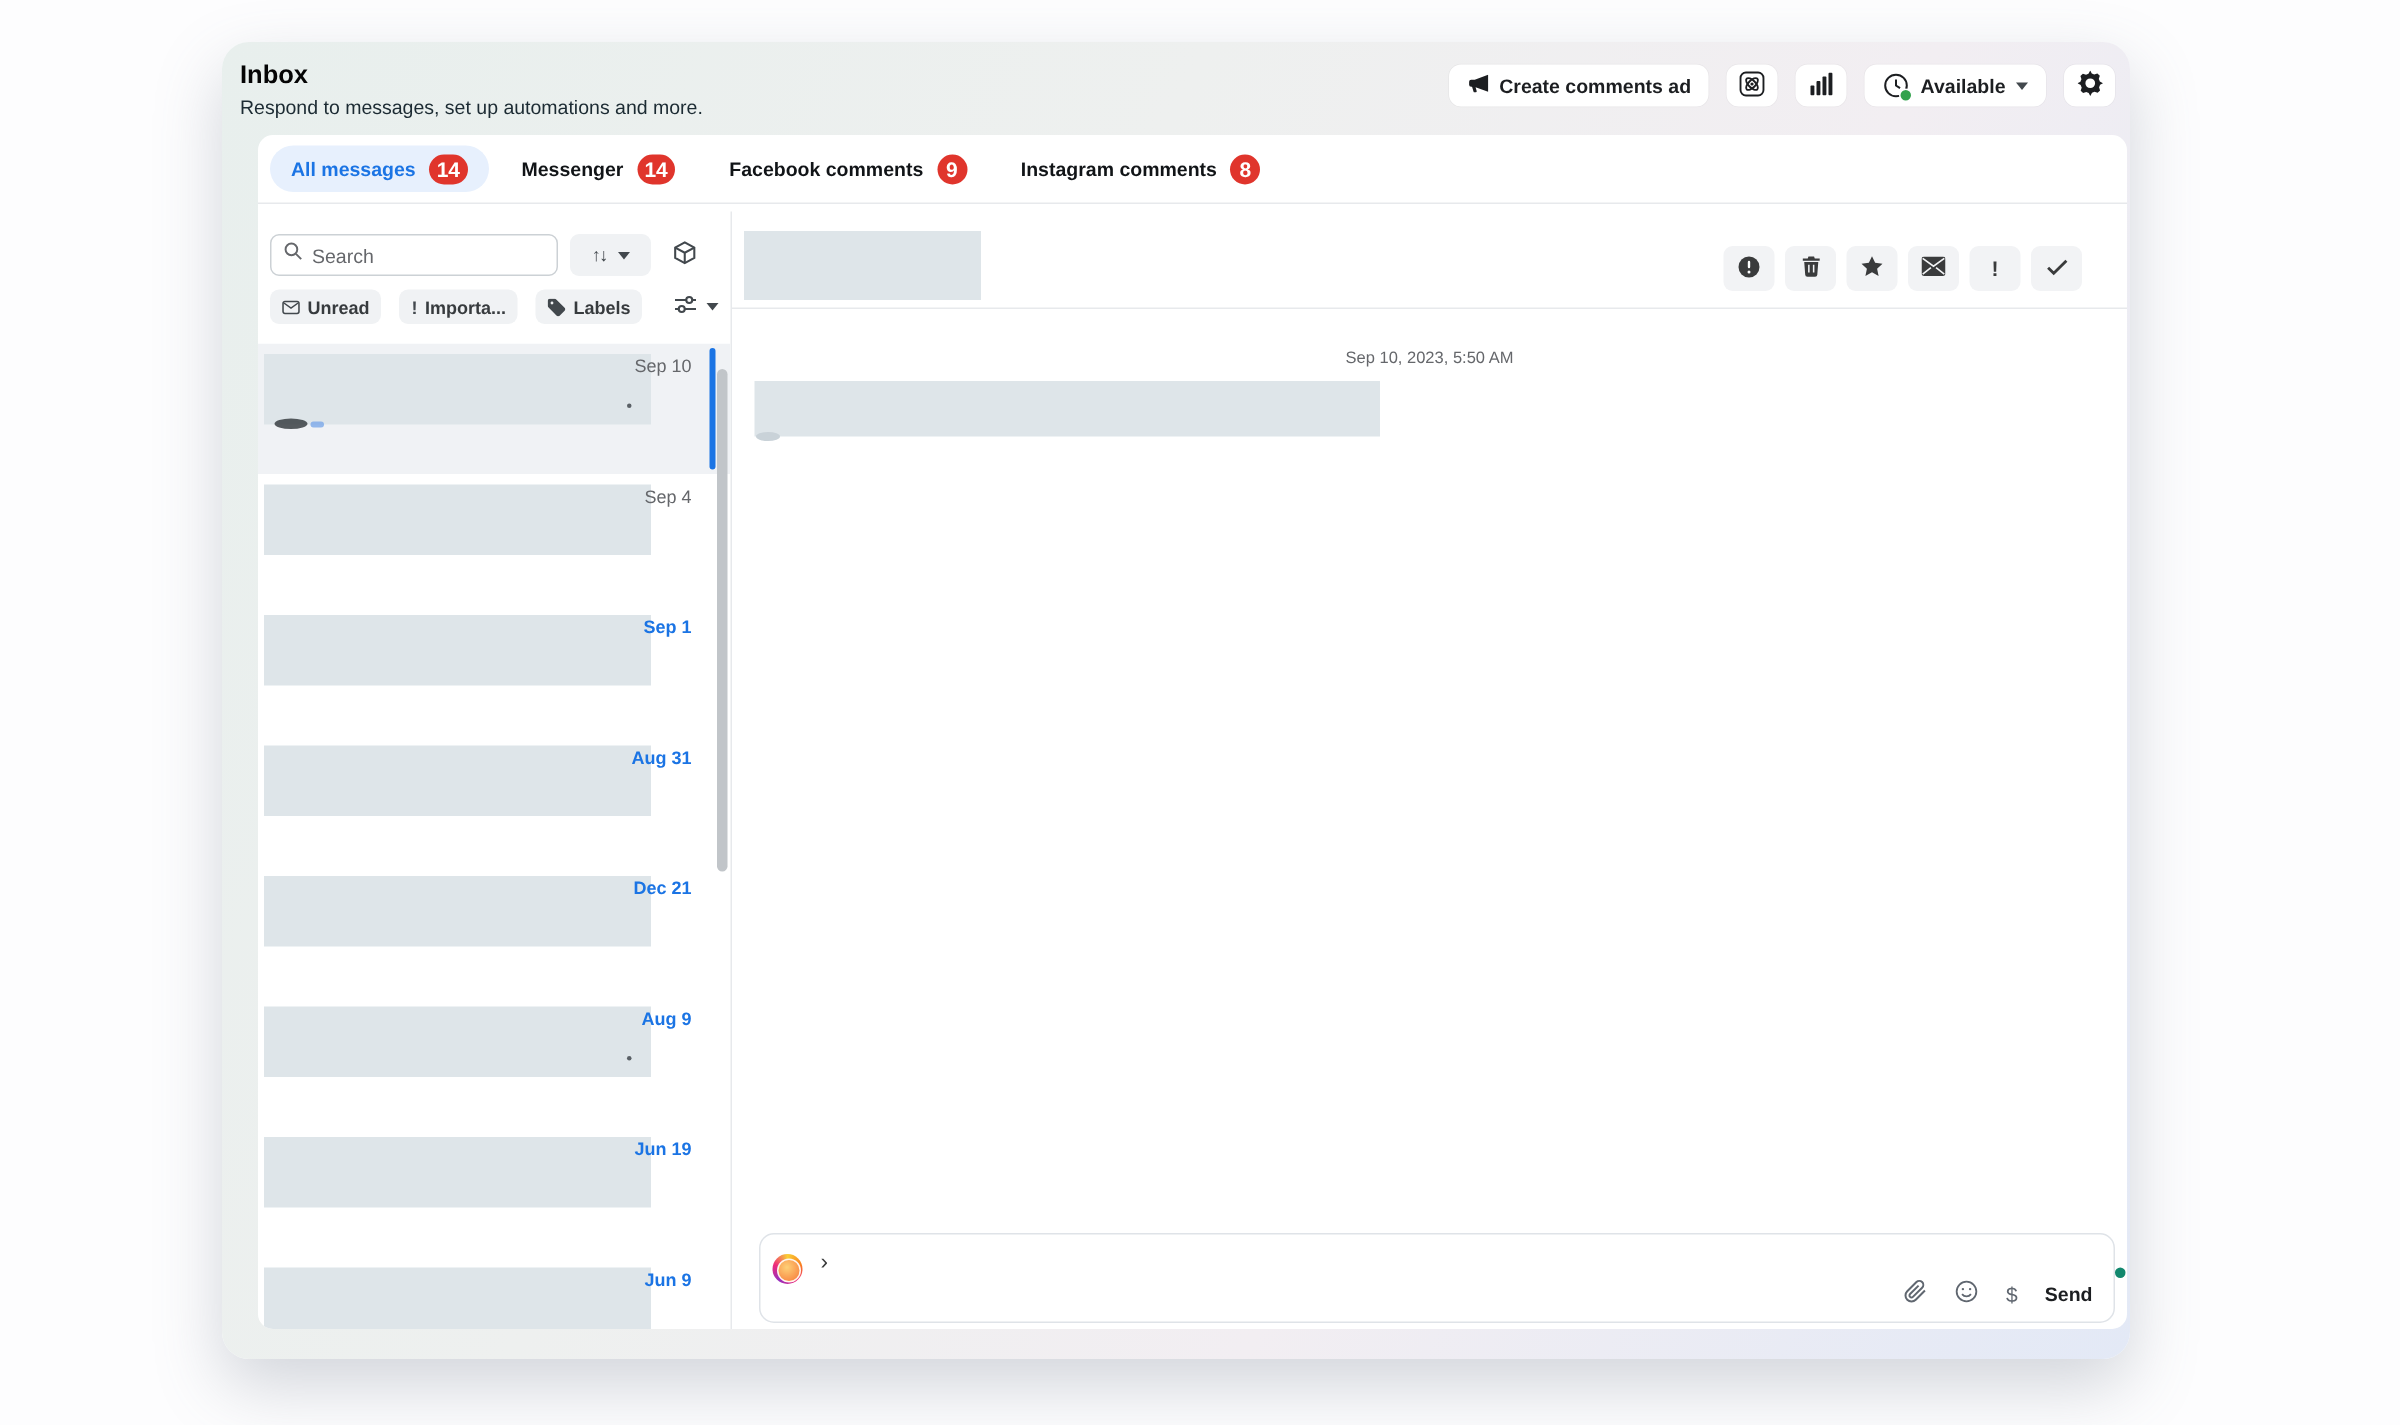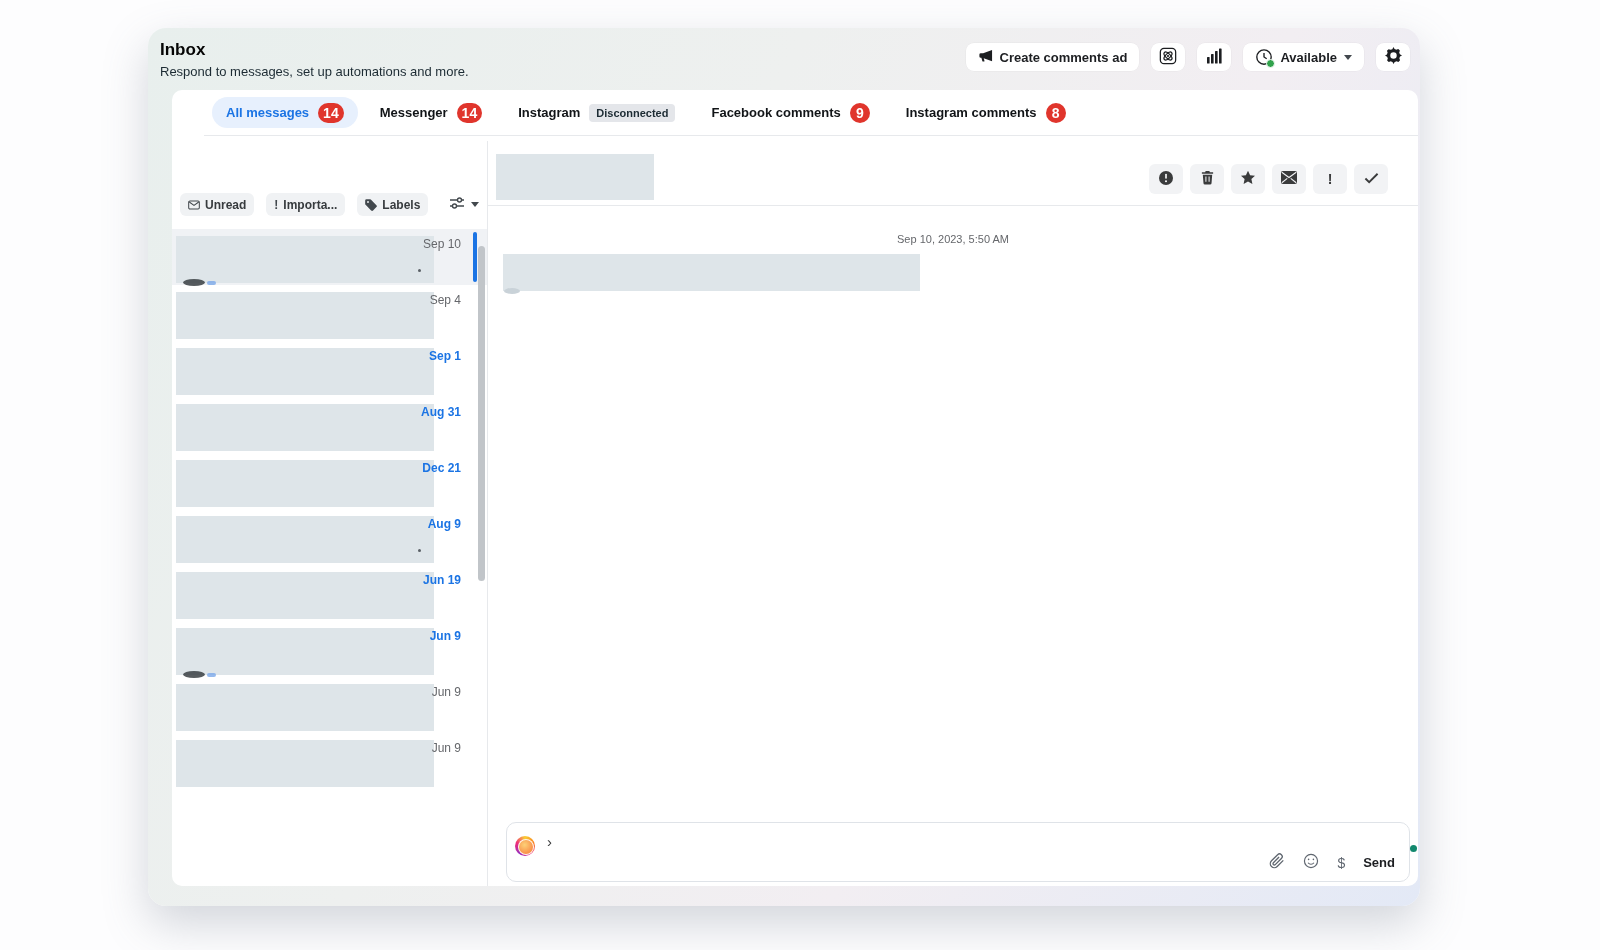--- a/index.html
+++ b/index.html
@@ -19,21 +19,21 @@
   .hbtn.wide { padding:0 12px; }
   .hbtn.sq { width:34px; }
   .clockwrap { position:relative; display:flex; }
   .clock-dot { position:absolute; right:-2px; bottom:-2px; width:9px; height:9px; border-radius:50%; background:#31a24c; border:1.5px solid #fff; }
   .caret { width:0; height:0; border-left:4px solid transparent; border-right:4px solid transparent; border-top:5px solid #42484d; display:inline-block; }
 
   
   .inner { position:absolute; left:24px; top:62px; right:2px; bottom:20px; background:#fff; border-radius:10px; overflow:hidden; }
 
   
-  .tabs { height:46px; display:flex; align-items:center; padding-left:8px; border-bottom:1px solid #e7e9ec;margin-left:32px; }
+  .tabs { height:46px; display:flex; align-items:center; padding-left:8px; border-bottom:1px solid #e7e9ec; }
   .tab { display:flex; align-items:center; gap:9px; padding:0 18px; height:50px; font-size:13px; font-weight:600; color:#111417; cursor:pointer; white-space:nowrap; }
   .tab.active { background:#e7f0fd; border-radius:18px; height:31px; padding:0 14px; color:#1b74e4; margin-right:4px; }
   .badge { min-width:20px; height:20px; border-radius:10px; background:#e0352c; color:#fff; font-size:14px; font-weight:bold;
            display:flex; align-items:center; justify-content:center; padding:0 5px; }
   .status-chip { background:#e4e6ea; color:#1c2b33; font-size:11px; font-weight:bold; padding:3px 7px; border-radius:4px; }
 
   .content { position:absolute; top:51px; left:0; right:0; bottom:0; display:flex; }
 
   
   .list-panel { width:316px; border-right:1px solid #e7e9ec; position:relative; overflow:hidden; flex:none; }
@@ -44,21 +44,21 @@
   .sort { width:54px; height:28px; background:#f0f2f4; border:none; border-radius:6px; display:flex; align-items:center; justify-content:center; gap:7px;
           font-size:12px; color:#42484d; cursor:pointer; font-family:inherit; letter-spacing:-1px; }
   .cube-btn { background:none; border:none; cursor:pointer; display:flex; margin-left:6px; }
 
   .filters-row { position:absolute; top:52px; left:8px; right:6px; display:flex; align-items:center; gap:19px; }
   .chip { height:23px; background:#f0f2f4; border:none; border-radius:6px; display:flex; align-items:center; gap:5px; padding:0 8px;
           font-size:12px; font-weight:600; color:#373b3e; cursor:pointer; font-family:inherit; white-space:nowrap; }
   .more-filters { background:none; border:none; display:flex; align-items:center; gap:6px; cursor:pointer; margin-left:2px; }
 
   .conv-list { position:absolute; top:88px; left:0; right:0; bottom:0; overflow:hidden; }
-  .conv-item { position:relative; height:56px; cursor:pointer; }
+  .conv-item { position:relative; height:87px; cursor:pointer; }
   .conv-item.selected { background:#f0f2f5; }
   .cblock { position:absolute; left:4px; top:7px; width:258px; height:47px; background:#dee5e9; }
   .cdate { position:absolute; right:26px; top:8px; font-size:12px; color:#65676b; }
   .cdate.unread { color:#1b74e4; font-weight:bold; }
   .selbar { position:absolute; right:10px; top:3px; bottom:3px; width:4px; border-radius:2px; background:#1b74e4; }
   .smudge { position:absolute; left:11px; top:50px; width:22px; height:7px; border-radius:50%; background:#3a4043; opacity:.85; }
   .smudge-blue { position:absolute; left:35px; top:52px; width:9px; height:4px; border-radius:2px; background:#7aa7e8; opacity:.8; }
   .cdot { position:absolute; left:246px; top:40px; width:3px; height:3px; border-radius:50%; background:#5a6066; }
   .scrollbar { position:absolute; right:2px; top:105px; width:7px; height:335px; border-radius:4px; background:#c1c5c9; }
 
@@ -151,36 +151,55 @@
     <div class="tabs" id="tabs">
         <div class="tab active">
           <span>All messages</span>
           <span class="badge">14</span>
         </div>
         <div class="tab">
           <span>Messenger</span>
           <span class="badge">14</span>
         </div>
         <div class="tab">
-          <span>Instagram</span>
-          <span class="status-chip">Disconnected</span>
-        </div>
-        <div class="tab">
           <span>Facebook comments</span>
           <span class="badge">9</span>
         </div>
         <div class="tab">
           <span>Instagram comments</span>
           <span class="badge">8</span>
         </div>
       </div>
 
     <div class="content">
 
       <div class="list-panel">
+        <div class="search-row">
+          <div class="search">
+            <span>
+              <svg width="13" height="13" viewBox="0 0 16 16" fill="none" stroke="#65676b" stroke-width="1.6">
+                  <circle cx="6.5" cy="6.5" r="4.8"></circle>
+                  <line x1="10.2" y1="10.2" x2="14.5" y2="14.5"></line>
+                </svg>
+            </span>
+            <input placeholder="Search" style="">
+          </div>
+          <button class="sort">
+            <span>↑↓</span>
+            <span class="caret"></span>
+          </button>
+          <button class="cube-btn">
+            <span>
+              <svg width="17" height="17" viewBox="0 0 16 16" fill="none" stroke="#42484d" stroke-width="1.3">
+                  <path d="M8 1.5 14 4.8v6.4L8 14.5 2 11.2V4.8z"></path>
+                  <path d="M2 4.8 8 8l6-3.2M8 8v6.5"></path>
+                </svg>
+            </span>
+          </button>
+        </div>
 
         <div class="filters-row">
           <span id="filters" style="display:flex;gap:12px;">
               <button class="chip">
                 <span style="display: flex;">
                   <svg width="12" height="10" viewBox="0 0 14 11" fill="none" stroke="#42484d" stroke-width="1.2">
                     <rect x="0.8" y="0.8" width="12.4" height="9.4" rx="1.5"></rect>
                     <path d="m1.5 2 5.5 4 5.5-4"></path>
                   </svg>
                 </span>

